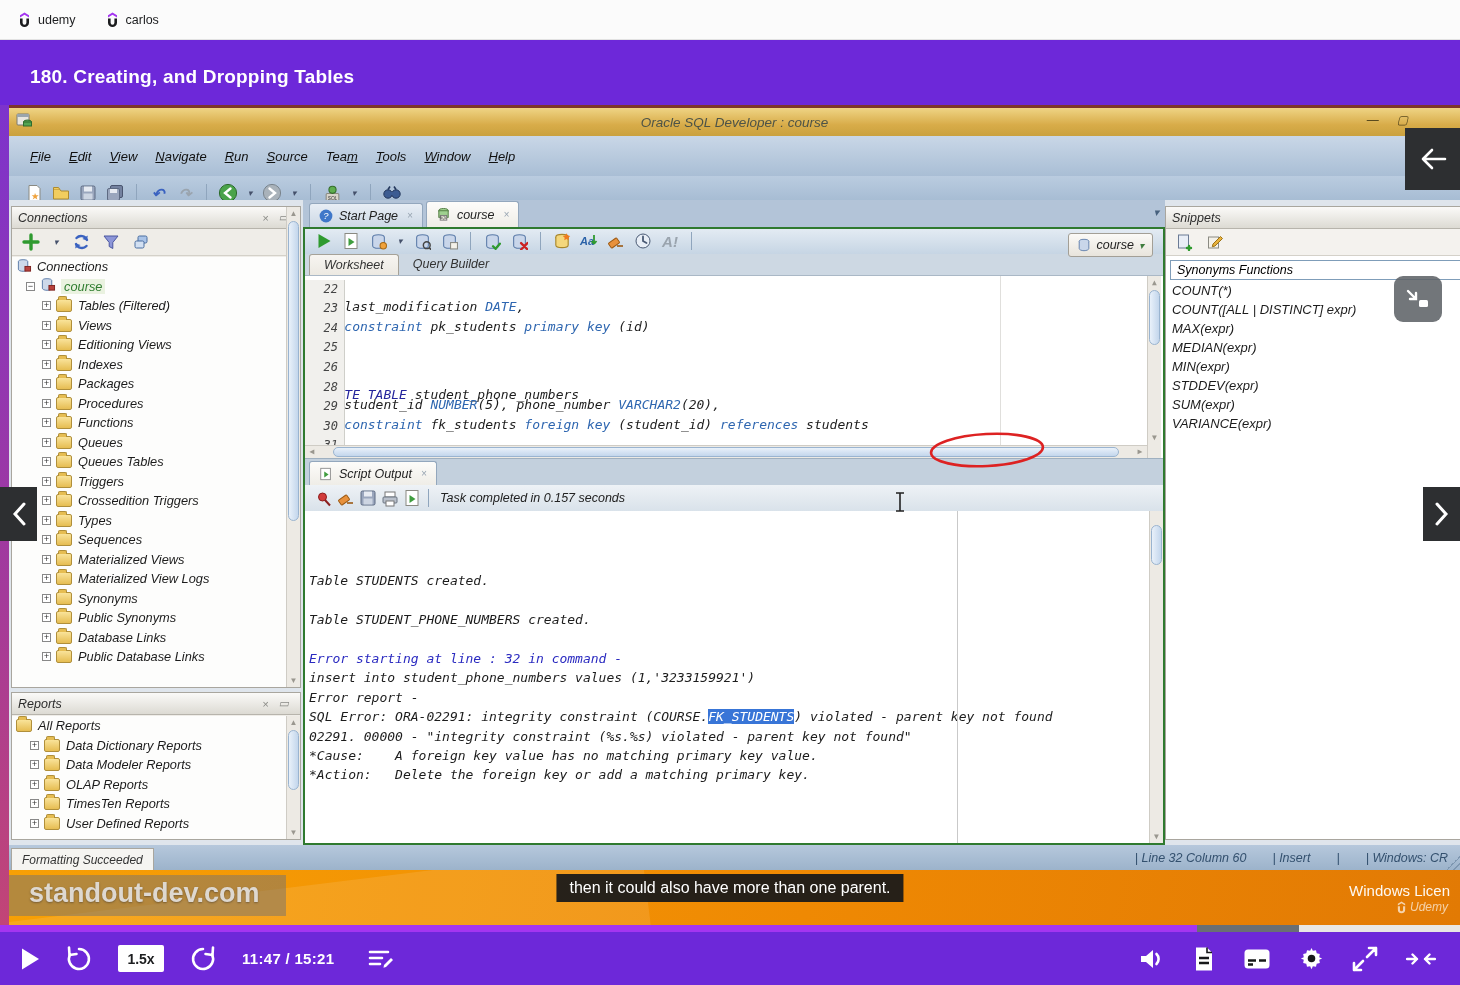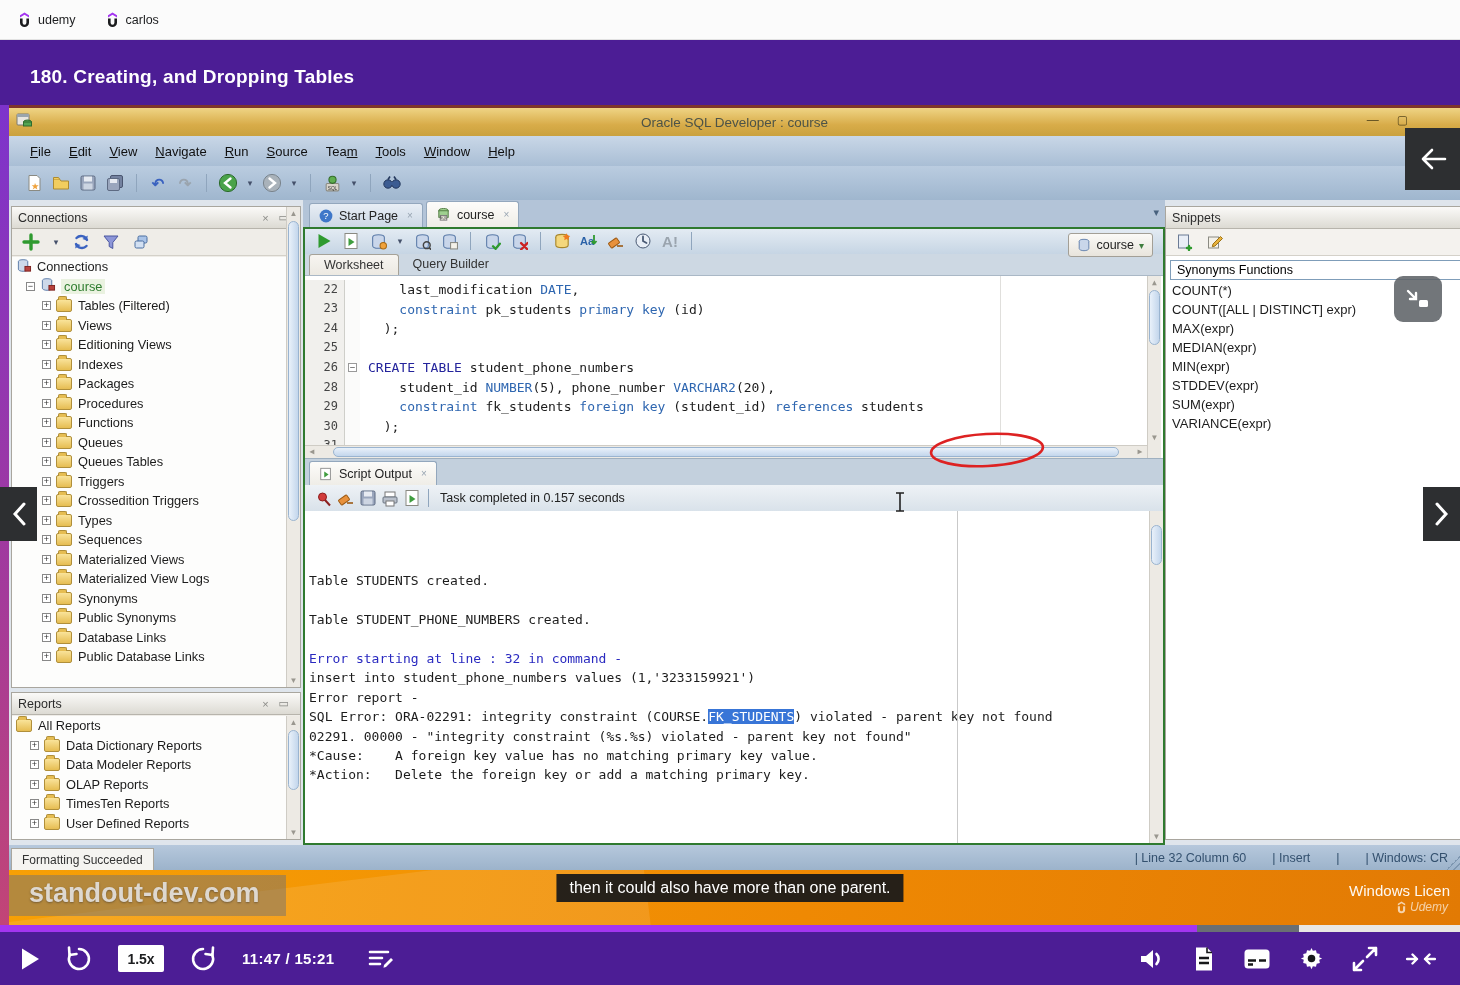--- a/index.html
+++ b/index.html
@@ -6,38 +6,38 @@
   html,body { width:1460px; height:985px; overflow:hidden; background:#1c1d1f;
     font-family:"Liberation Sans", sans-serif; }
   u { text-decoration: underline; }
 
   
   .tabbar { height:40px; background:#fbfbfb; border-bottom:1px solid #e2e2e2;
     display:flex; align-items:center; gap:30px; padding-left:18px; }
   .btab { display:flex; align-items:center; gap:7px; font-size:12.5px; color:#1c1d1f; cursor:default; }
 
   
-  .stage { position:relative; height:945px; background:#4c1d95; }
+  .stage { position:relative; height:945px; background:#6d28d9; }
   .lecture-title { position:absolute; left:30px; top:26px; color:#fff; font-size:19px; font-weight:600; letter-spacing:.2px; }
 
   .video { position:absolute; top:65px; left:0; width:1460px; height:820px; }
   .purple-strip { position:absolute; left:0; top:0; width:9px; height:100%;
     background:linear-gradient(#7d33cc,#a43a9a 60%,#c24576); }
 
   
-  .sqldev { position:absolute; left:9px; top:0; width:1451px; height:765px; background:#bccbdd; }
+  .sqldev { position:absolute; left:9px; top:0; width:1451px; height:765px; background:#bccbdd;font-style:italic; }
   .titlebar { height:31px; border-top:3px solid #7e352b;
     background:linear-gradient(#efd485,#d8ac49 60%,#caA13e); position:relative;
     display:flex; align-items:center; }
   .app-icon { margin-left:7px; }
   .win-title { position:absolute; left:0; right:0; text-align:center; font-size:13.5px; color:#4d5347; }
   .win-btns { position:absolute; right:52px; top:5px; display:flex; gap:18px; color:#5a4a1e; font-size:12px; }
   .win-btns span { cursor:default; }
 
-  .menubar { height:30px; background:linear-gradient(#c9d7e7,#a9bed5);
+  .menubar { height:40px; background:linear-gradient(#c9d7e7,#a9bed5);
     display:flex; align-items:center; padding-left:12px; font-size:13px; color:#101010; }
   .menu-item { padding:3px 9px; cursor:default; }
 
   .toolbar-main { height:34px; background:linear-gradient(#bacce0,#9fb6ce);
     display:flex; align-items:center; padding-left:14px; gap:5px; }
 
   .ico { display:inline-flex; width:22px; height:22px; align-items:center; justify-content:center;
     font-size:15px; line-height:1; }
   .ico.small { width:12px; font-size:9px; color:#44506a; }
   .tsep { width:1px; height:18px; background:#8fa5bd; margin:0 5px; display:inline-block; }
@@ -82,21 +82,21 @@
   .conn-select { position:absolute; right:10px; top:4px; height:24px; display:flex; align-items:center; gap:5px;
     background:linear-gradient(#fbfaf7,#e8e4dc); border:1px solid #a39f96; border-radius:3px;
     padding:0 8px; font-size:12.5px; color:#222; }
   .subtabs { height:23px; background:#cdd8e3; display:flex; align-items:flex-end; padding-left:4px; border-bottom:1px solid #aab8c6;}
   .stab { height:21px; padding:3px 14px 0; font-size:12.5px; color:#333; }
   .stab.active { background:linear-gradient(#f7f5f1,#ece9e2); border:1px solid #a6a298; border-bottom:none; border-radius:3px 3px 0 0; }
 
   .code-area { position:relative; height:245px; background:#fff; overflow:hidden;
     font-family:"DejaVu Sans Mono","Liberation Mono",monospace; }
   .code-scroll { position:absolute; left:0; top:4px; right:16px; }
-  .code-row { display:flex; height:19.6px; align-items:center; position:relative; }
+  .code-row { display:flex; height:19.6px; align-items:flex-start; position:relative;flex-direction:column; }
   .code-row .gut { width:40px; text-align:right; padding-right:6px; font-size:12px; color:#444;
     background:#f1f0ed; border-right:1px solid #cfcfca; align-self:stretch; line-height:19.6px; }
   .code-row .fold { width:15px; align-self:stretch; background:#fbfbfa; font-size:9px; color:#555;
     display:flex; align-items:center; justify-content:center; }
   .fold-box { width:9px; height:9px; border:1px solid #999; background:#fff; line-height:7px; text-align:center; font-size:9px;}
   .code-text { white-space:pre; font-size:13px; padding-left:8px; }
   .c-p { color:#1c1c1c; } .c-kw { color:#2e66b0; } .c-ddl { color:#24249c; }
   .margin-guide { position:absolute; top:0; bottom:0; left:695px; width:1px; background:#e0dfdc; }
   .hsb { position:absolute; left:0; right:16px; bottom:0; height:13px; background:#edeae4; border-top:1px solid #cfccc5; display:flex; }
   .hsb .thumb { margin:1px 14px; flex:1; background:linear-gradient(#e9f1fa,#c3d6ec); border:1px solid #9ab4d0; border-radius:6px; }

